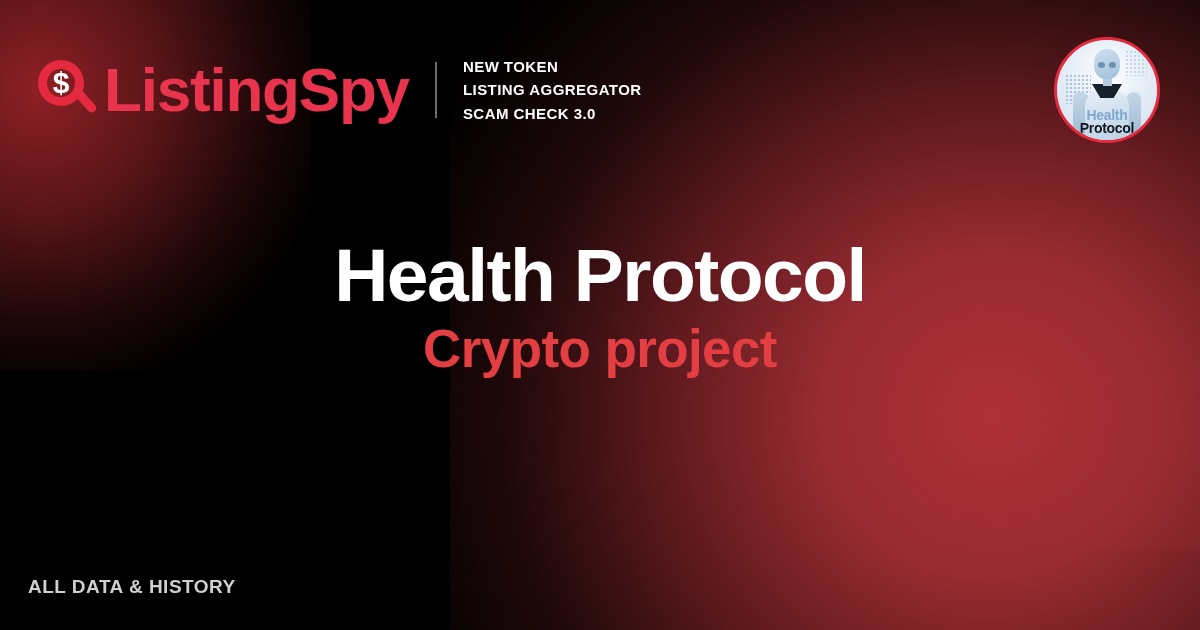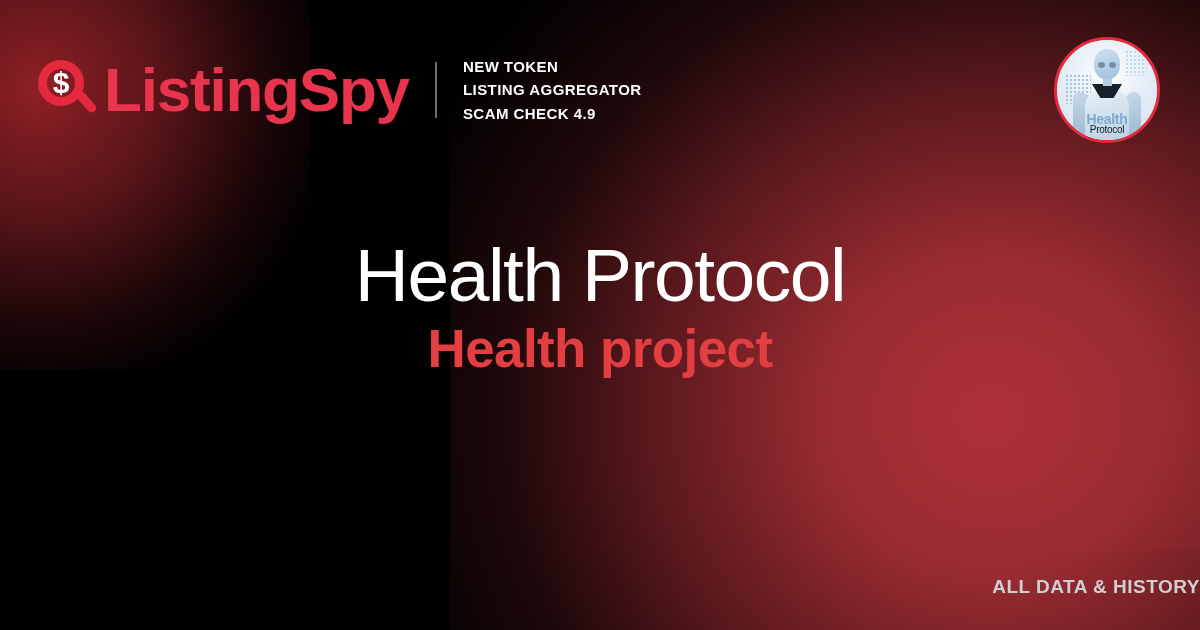--- a/index.html
+++ b/index.html
@@ -197,54 +197,54 @@
   .cap-health {
     display:block;
     color:#7fa8d0;
     font-size:14px;
     font-weight:bold;
     letter-spacing:-0.3px;
   }
   .cap-protocol {
     display:block;
     color:#111820;
-    font-size:10px;
-    font-weight:normal;
+    font-size:14px;
+    font-weight:bold;
     letter-spacing:-0.3px;
     margin-top:-1px;
   }
 
   
   .hero {
     position:absolute;
     left:0; right:0; top:236px;
     text-align:center;
     z-index:5;
   }
   .hero-title {
     color:#ffffff;
     font-size:75px;
-    font-weight:normal;
+    font-weight:bold;
     letter-spacing:-1.5px;
     line-height:1.04;
   }
   .hero-subtitle {
     color:#E33E42;
     font-size:53px;
     font-weight:bold;
     letter-spacing:-0.6px;
     line-height:1.1;
     margin-top:6px;
   }
 
   
   .footer {
     position:absolute;
     left:12px; right:0; bottom:32px;
-    text-align:right;
+    text-align:left;
     z-index:5;
     margin-left:16px;
   }
   .footer-text {
     color:#cfcfcf;
     font-size:19px;
     font-weight:bold;
     letter-spacing:0.5px;
   }
 </style>
@@ -263,21 +263,21 @@
       <div class="mag-icon">
         <div class="mag-handle"></div>
         <div class="mag-ring"></div>
         <div class="mag-dollar">$</div>
       </div>
       <div class="wordmark">ListingSpy</div>
       <div class="divider"></div>
       <div class="tagline">
         <div>NEW TOKEN</div>
         <div>LISTING AGGREGATOR</div>
-        <div>SCAM CHECK 4.9</div>
+        <div>SCAM CHECK 3.0</div>
       </div>
     </div>
 
     <div class="avatar">
       <div class="avatar-img">
         <div class="bot-dots2"></div>
         <div class="bot-dots"></div>
         <div class="bot-arm l"></div>
         <div class="bot-arm r"></div>
         <div class="bot-torso"></div>
@@ -291,20 +291,20 @@
           <span class="cap-health">Health</span>
           <span class="cap-protocol">Protocol</span>
         </div>
       </div>
     </div>
 
   </div>
 
   <div class="hero">
     <div class="hero-title">Health Protocol</div>
-    <div class="hero-subtitle">Health project</div>
+    <div class="hero-subtitle">Crypto project</div>
   </div>
 
   <div class="footer">
     <span class="footer-text">ALL DATA &amp; HISTORY</span>
   </div>
 
 </div>
 
 </body></html>

